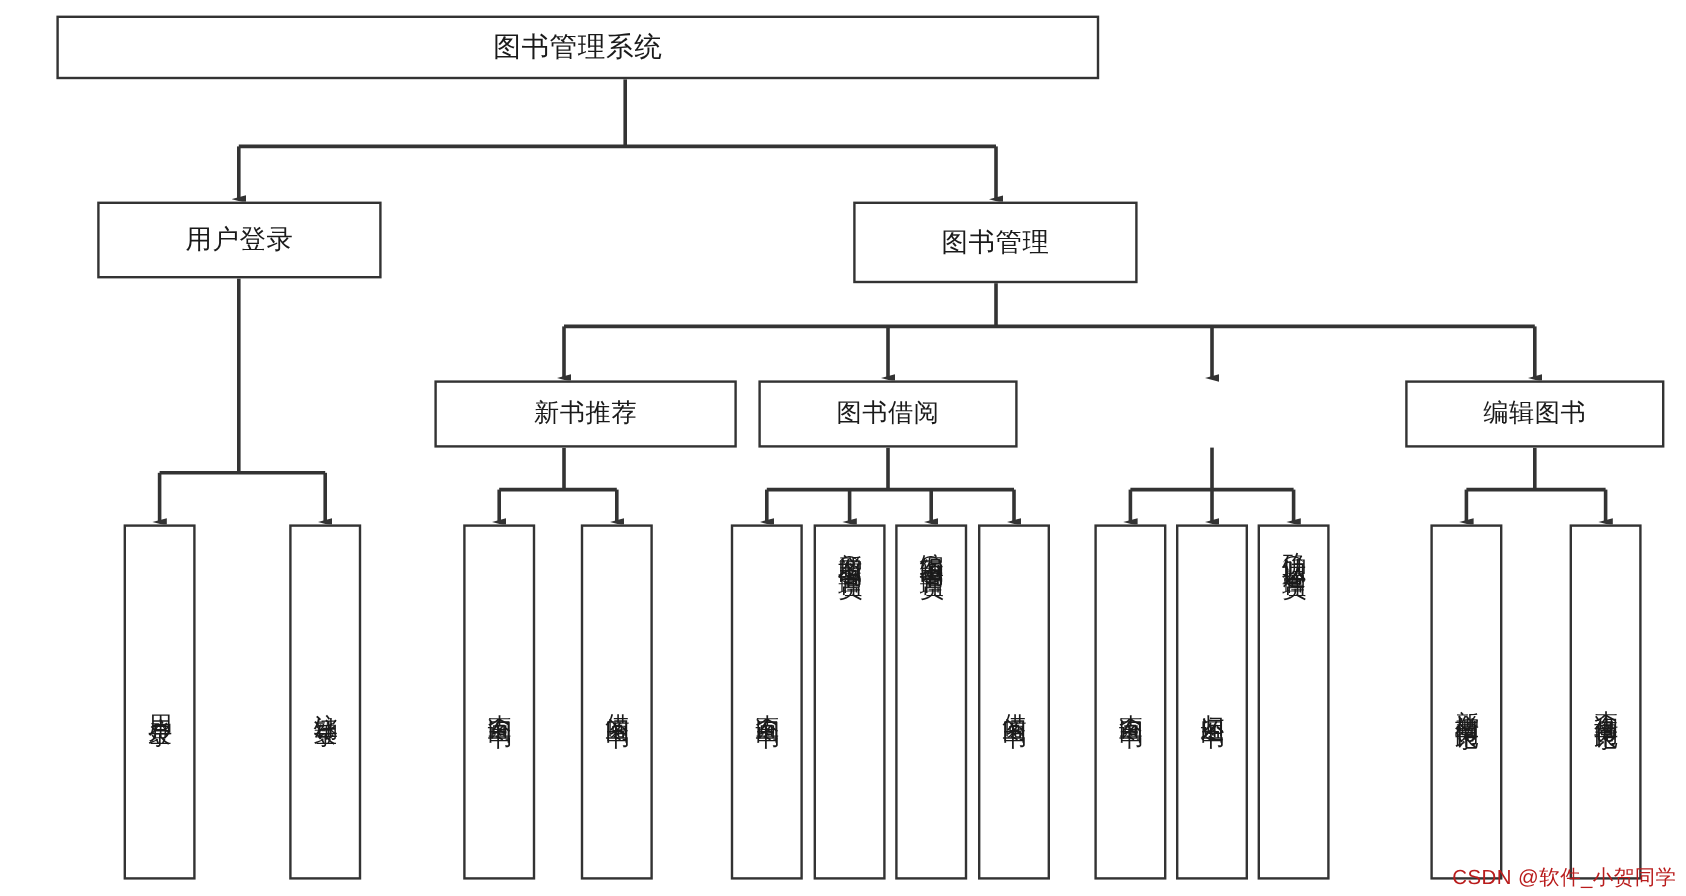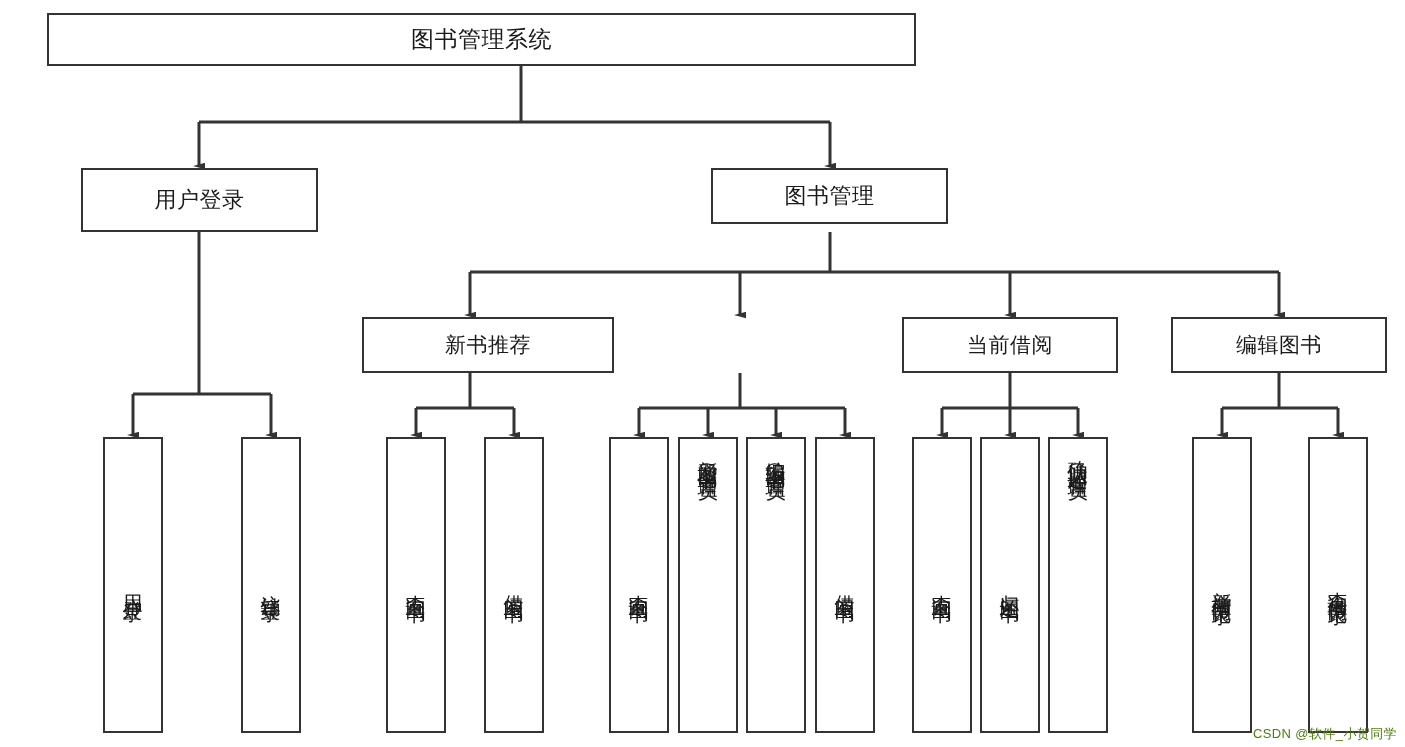--- a/index.html
+++ b/index.html
@@ -60,22 +60,22 @@
     writing-mode: vertical-rl;
     text-orientation: upright;
     font-size: 20px;
     letter-spacing: 3px;
     line-height: 1;
   }
   .watermark {
     position: absolute;
     right: 8px;
     bottom: 4px;
-    color: #4d7c0f;
-    font-size: 13px;
+    color: #b91c1c;
+    font-size: 17px;
     letter-spacing: 0.4px;
     white-space: nowrap;
     user-select: none;
   }
 </style>
 </head>
 <body>
 
 <div id="diagram-root">
 
@@ -130,29 +130,29 @@
     </g>
   </svg>
 
   <div class="node node-root" style="left:20px; top:13px; width:869px; height:53px;margin-left:27px;">
     <span class="label">图书管理系统</span>
   </div>
 
   <div class="node node-l1" style="left:81px; top:168px; width:237px; height:64px;">
     <span class="label">用户登录</span>
   </div>
-  <div class="node node-l1" style="left:711px; top:168px; width:237px; height:56px;">
+  <div class="node node-l1" style="left:711px; top:168px; width:237px; height:68px;">
     <span class="label">图书管理</span>
   </div>
 
   <div class="node node-l2" style="left:362px; top:317px; width:252px; height:56px;">
     <span class="label">新书推荐</span>
   </div>
-  <div class="node node-l2" style="left:902px; top:317px; width:216px; height:56px;">
-    <span class="label">当前借阅</span>
+  <div class="node node-l2" style="left:632px; top:317px; width:216px; height:56px;">
+    <span class="label">图书借阅</span>
   </div>
   <div class="node node-l2" style="left:1171px; top:317px; width:216px; height:56px;">
     <span class="label">编辑图书</span>
   </div>
 
   <div class="node node-leaf vcenter" style="left:103px; top:437px; width:60px; height:296px;">
     <span class="label">用户登录</span>
   </div>
   <div class="node node-leaf vcenter" style="left:241px; top:437px; width:60px; height:296px;">
     <span class="label">注销登录</span>

